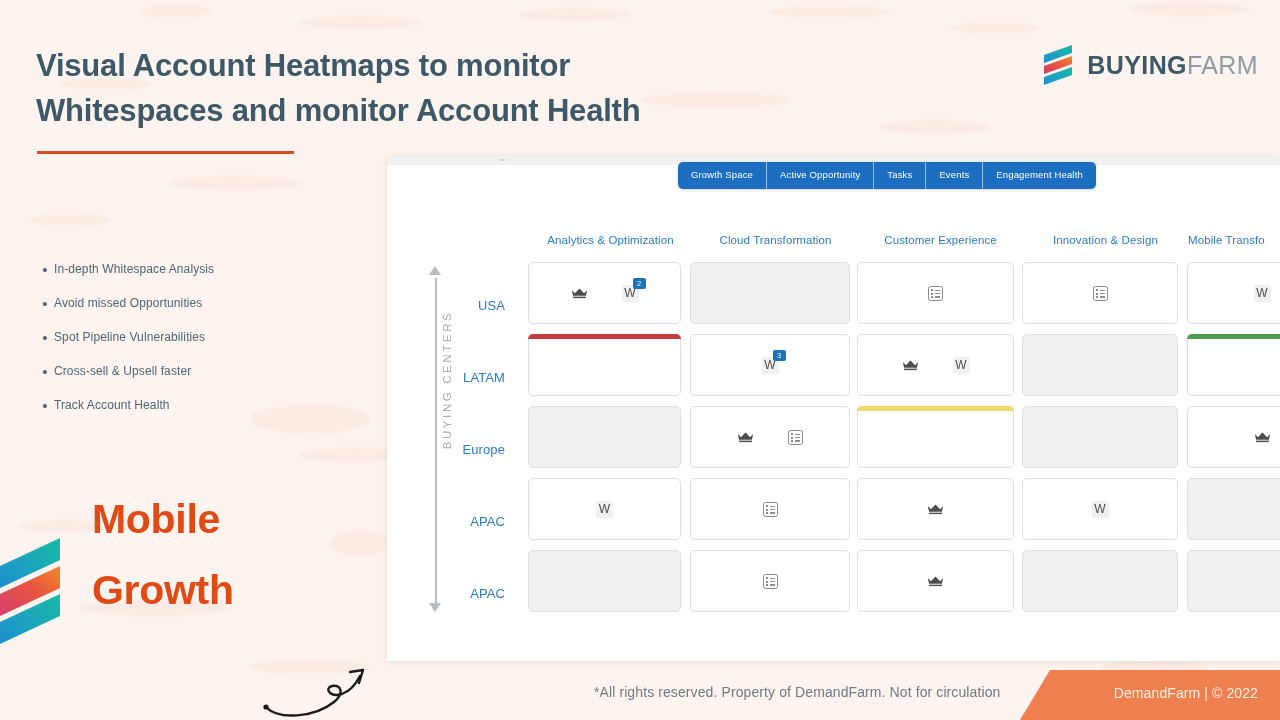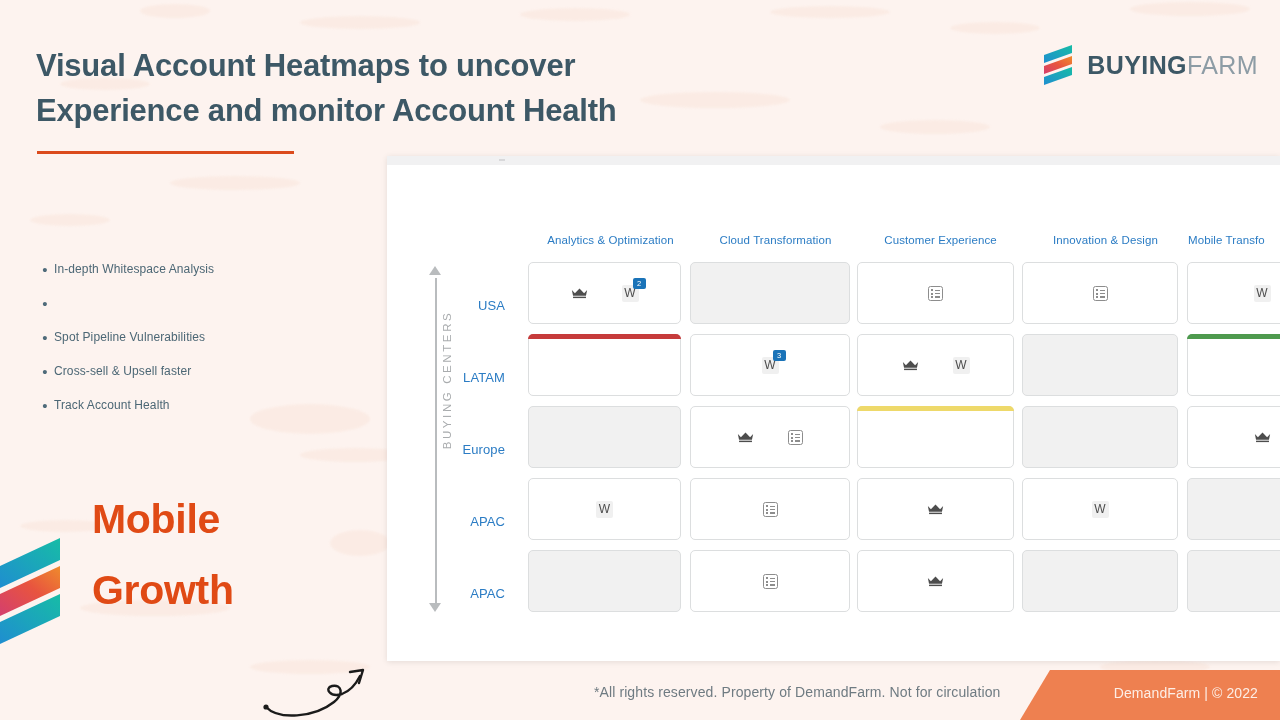--- a/index.html
+++ b/index.html
@@ -131,30 +131,31 @@
   <i class="b11"></i>
     <i class="b12"></i>
     <i class="b13"></i>
     <i class="b14"></i>
     <i class="b15"></i>
   <i class="b16"></i>
     <i class="b17"></i>
     <i class="b18"></i>
 </div>
 
-<div class="headline">Visual Account Heatmaps to uncover Experience and monitor Account Health</div>
+<div class="headline">Visual Account Heatmaps to monitor Whitespaces and monitor Account Health</div>
 <div class="rule"></div>
 
 <div class="bullets">
   <div class="bullet">
     <span class="dot">•</span>
     <span class="txt">In-depth Whitespace Analysis</span>
   </div>
   <div class="bullet">
     <span class="dot">•</span>
+    <span class="txt">Avoid missed Opportunities</span>
   </div>
   <div class="bullet">
     <span class="dot">•</span>
     <span class="txt">Spot Pipeline Vulnerabilities</span>
   </div>
   <div class="bullet">
     <span class="dot">•</span>
     <span class="txt">Cross-sell &amp; Upsell faster</span>
   </div>
   <div class="bullet">
@@ -220,20 +221,27 @@
     <span class="d">BUYING</span><span class="f">FARM</span>
   </div>
 </div>
 
 <div class="panel">
 
   <div class="panel-topstrip">
       <span class="dot"></span>
     </div>
 
+  <div class="tabs">
+    <div class="tab">Growth Space</div>
+    <div class="tab">Active Opportunity</div>
+    <div class="tab">Tasks</div>
+    <div class="tab">Events</div>
+    <div class="tab">Engagement Health</div>
+  </div>
 
   <div class="colheads">
     <div class="colhead" style="left:141px;width:165px;">Analytics &amp; Optimization</div>
     <div class="colhead" style="left:306px;width:165px;">Cloud Transformation</div>
     <div class="colhead" style="left:471px;width:165px;">Customer Experience</div>
     <div class="colhead" style="left:636px;width:165px;">Innovation &amp; Design</div>
     <div class="colhead" style="left:801px;width:165px;text-align:left;">Mobile Transfo</div>
   </div>
 
   <div class="axis">

